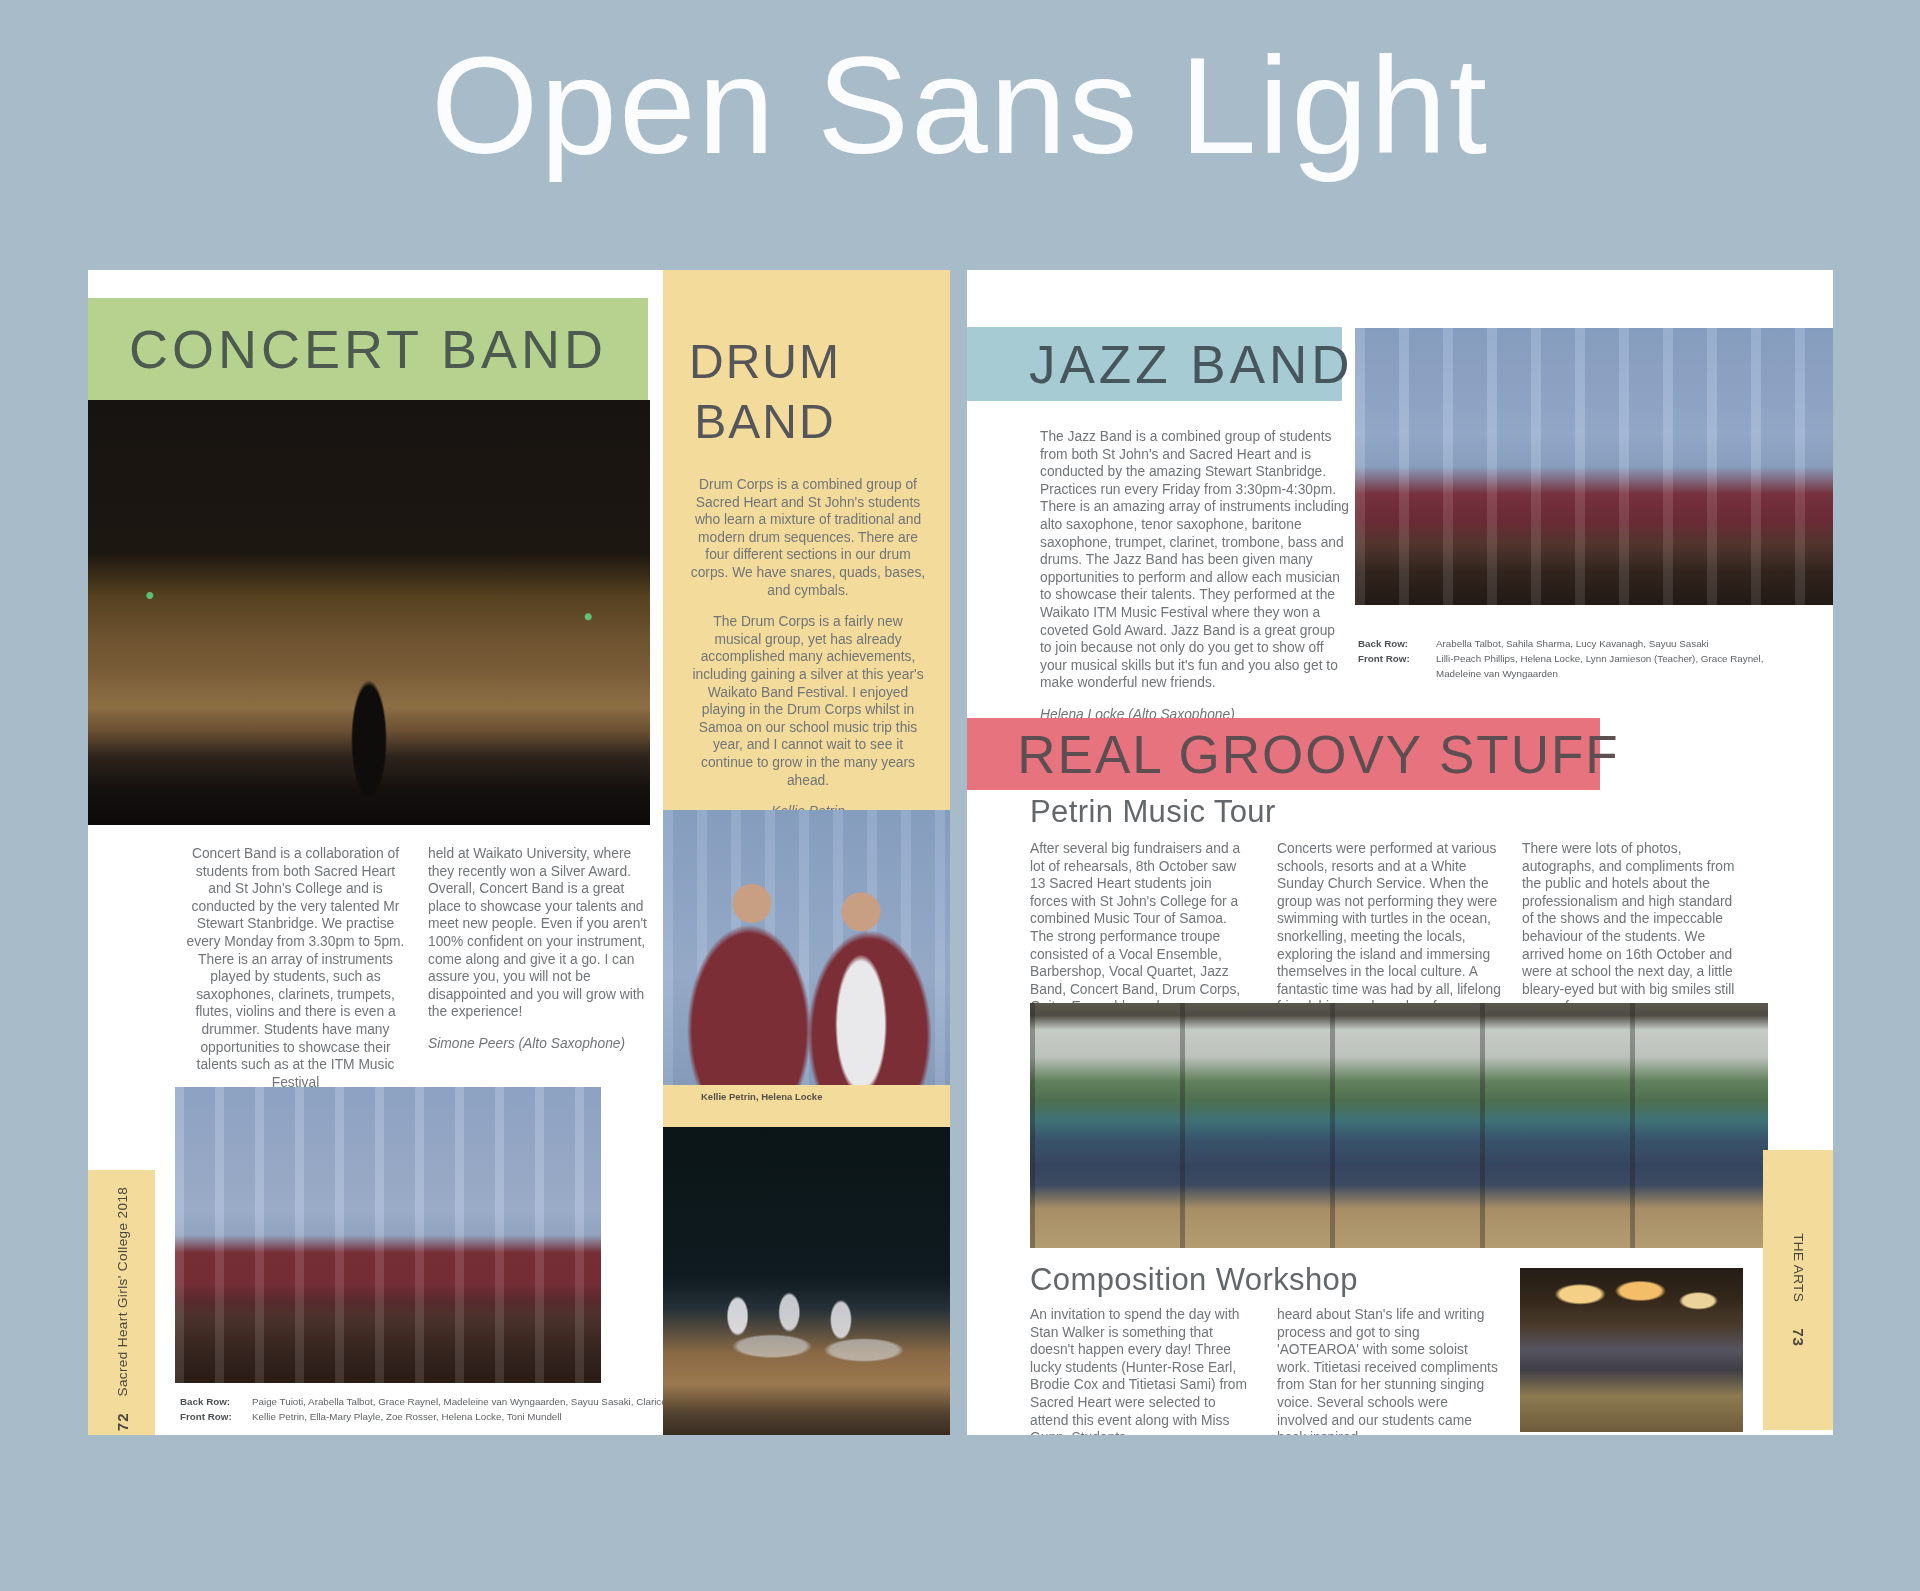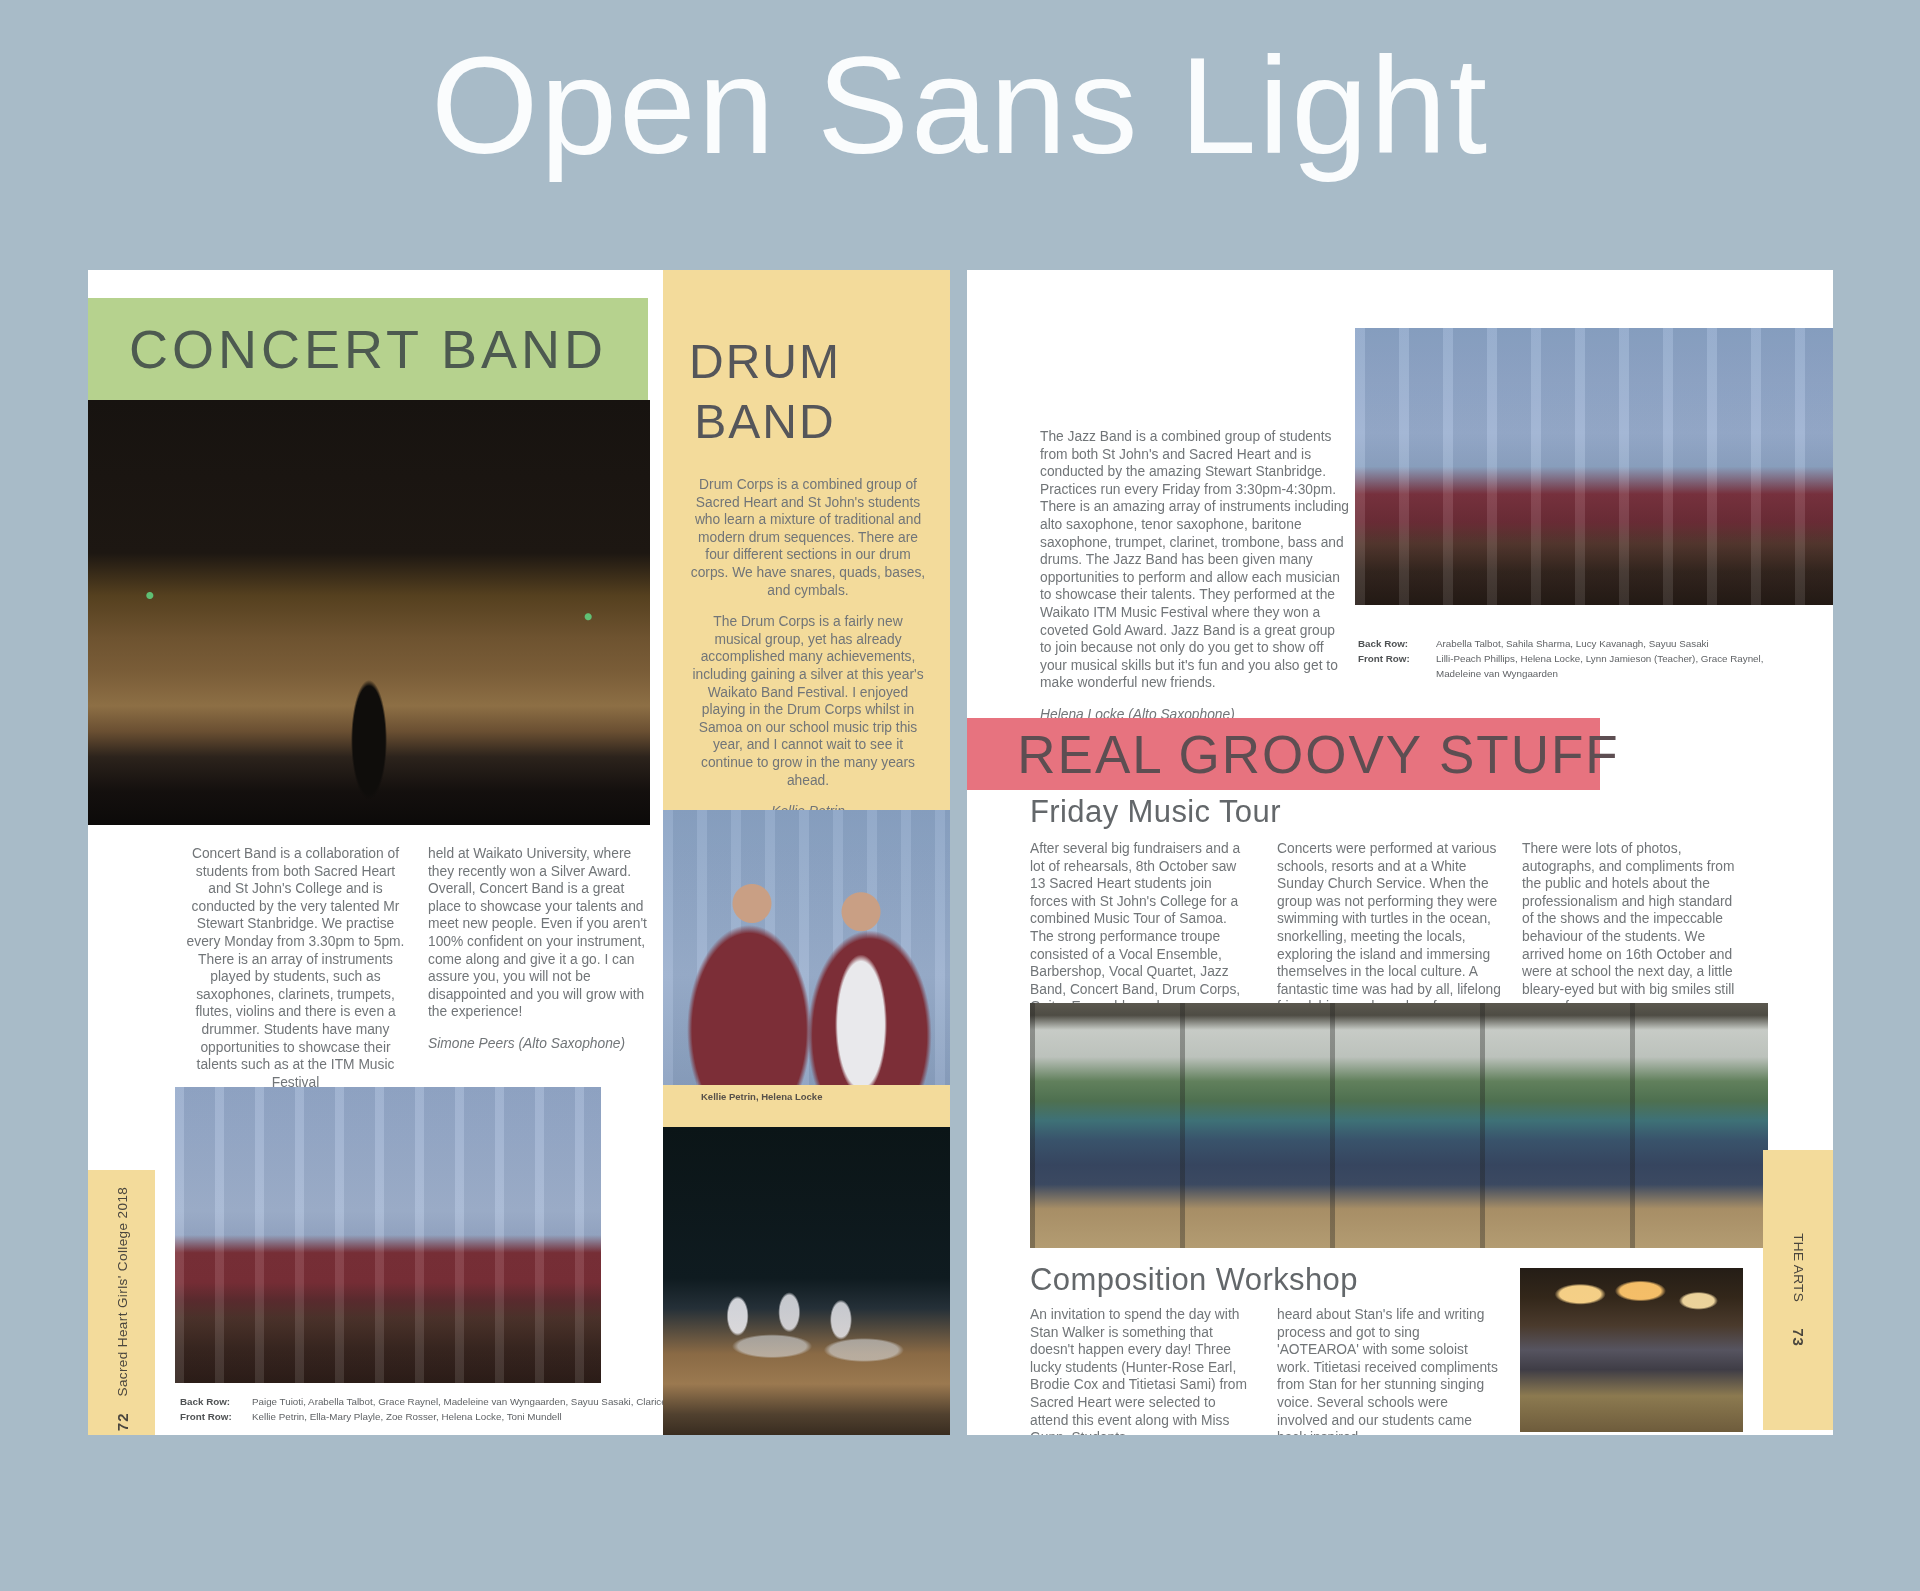--- a/index.html
+++ b/index.html
@@ -175,20 +175,23 @@
         <div class="sig">Kellie Petrin</div>
       </div>
       <div class="dc-duo-photo"></div>
       <div class="dc-duo-caption">Kellie Petrin, Helena Locke</div>
       <div class="dc-drum-photo"></div>
     </div>
   </div>
 
   <div class="page page-right">
 
+    <div class="banner jb-banner">
+      <span>JAZZ BAND</span>
+    </div>
 
     <div class="jazz-photo"></div>
 
     <div class="jb-body body-text">
       <p>The Jazz Band is a combined group of students from both St John's and Sacred Heart and is conducted by the amazing Stewart Stanbridge. Practices run every Friday from 3:30pm-4:30pm. There is an amazing array of instruments including alto saxophone, tenor saxophone, baritone saxophone, trumpet, clarinet, trombone, bass and drums. The Jazz Band has been given many opportunities to perform and allow each musician to showcase their talents. They performed at the Waikato ITM Music Festival where they won a coveted Gold Award. Jazz Band is a great group to join because not only do you get to show off your musical skills but it's fun and you also get to make wonderful new friends.</p>
       <div class="sig">Helena Locke (Alto Saxophone)</div>
     </div>
 
     <div class="jazz-caption caption">
       <div class="cap-grid">
@@ -196,21 +199,21 @@
         <span>Arabella Talbot, Sahila Sharma, Lucy Kavanagh, Sayuu Sasaki</span>
         <span class="cap-label">Front Row:</span>
         <span>Lilli-Peach Phillips, Helena Locke, Lynn Jamieson (Teacher), Grace Raynel, Madeleine van Wyngaarden</span>
       </div>
     </div>
 
     <div class="banner rg-banner">
       <span>REAL GROOVY STUFF</span>
     </div>
 
-    <div class="samoa-heading">Friday Music Tour</div>
+    <div class="samoa-heading">Petrin Music Tour</div>
 
     <div class="samoa-col1 body-text">
       <p>After several big fundraisers and a lot of rehearsals, 8th October saw 13 Sacred Heart students join forces with St John's College for a combined Music Tour of Samoa. The strong performance troupe consisted of a Vocal Ensemble, Barbershop, Vocal Quartet, Jazz Band, Concert Band, Drum Corps, Guitar Ensemble and more.</p>
     </div>
     <div class="samoa-col2 body-text">
       <p>Concerts were performed at various schools, resorts and at a White Sunday Church Service. When the group was not performing they were swimming with turtles in the ocean, snorkelling, meeting the locals, exploring the island and immersing themselves in the local culture. A fantastic time was had by all, lifelong friendships made and performers treated like rock stars.</p>
     </div>
     <div class="samoa-col3 body-text">
       <p>There were lots of photos, autographs, and compliments from the public and hotels about the professionalism and high standard of the shows and the impeccable behaviour of the students. We arrived home on 16th October and were at school the next day, a little bleary-eyed but with big smiles still on our faces.</p>
     </div>

